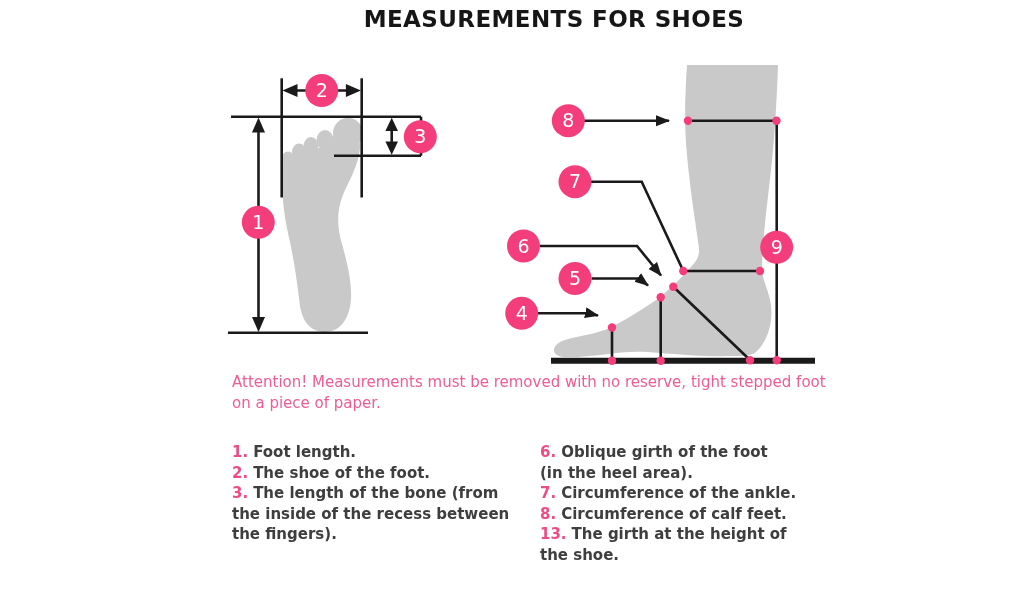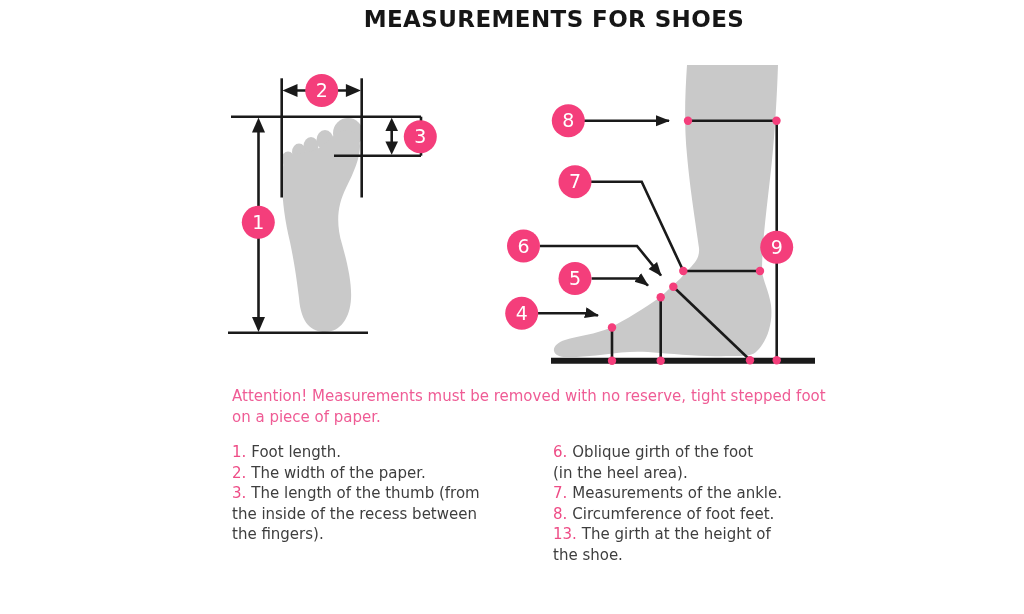--- a/index.html
+++ b/index.html
@@ -6,26 +6,26 @@
   #stage{
     position:relative;width:1024px;height:614px;background:#ffffff;overflow:hidden;
     font-family:"DejaVu Sans","Liberation Sans",sans-serif;
   }
   .title{
     position:absolute;left:0;top:6px;width:1024px;text-align:center;
     font-size:23px;font-weight:600;letter-spacing:0.4px;color:#161616;margin-left:42px;
   }
   #diagram-svg{position:absolute;left:0;top:0;}
   .attention{
-    position:absolute;left:232px;top:386px;width:720px;
+    position:absolute;left:232px;top:372px;width:720px;
     font-size:15px;line-height:21px;color:#EF5C95;white-space:pre-line;
   }
-  .legend{position:absolute;top:442px;font-size:15px;line-height:20.5px;color:#3E3E3E;}
+  .legend{position:absolute;top:442px;font-size:15px;line-height:20.5px;color:#3E3E3E;font-weight:bold;}
   .legend.left{left:232px;width:300px;}
-  .legend.right{left:553px;width:290px;}
+  .legend.right{left:540px;width:290px;}
   .legend-item .num{color:#EE4C86;margin-right:5px;}
   .legend-item .txt{white-space:pre-line;}
 </style>
 </head>
 <body>
 
 <div id="stage">
 
   <div class="title">MEASUREMENTS FOR SHOES</div>
 
@@ -174,39 +174,39 @@
   </svg>
 
   <div class="attention">Attention! Measurements must be removed with no reserve, tight stepped foot
 on a piece of paper.</div>
 
   <div class="legend left">
     <div class="legend-item">
       <span class="num">1.</span><span class="txt">Foot length.</span>
     </div>
     <div class="legend-item">
-      <span class="num">2.</span><span class="txt">The width of the paper.</span>
-    </div>
-    <div class="legend-item">
-      <span class="num">3.</span><span class="txt">The length of the thumb (from
+      <span class="num">2.</span><span class="txt">The shoe of the foot.</span>
+    </div>
+    <div class="legend-item">
+      <span class="num">3.</span><span class="txt">The length of the bone (from
 the inside of the recess between
 the fingers).</span>
     </div>
   </div>
 
   <div class="legend right">
     <div class="legend-item">
       <span class="num">6.</span><span class="txt">Oblique girth of the foot
 (in the heel area).</span>
     </div>
     <div class="legend-item">
-      <span class="num">7.</span><span class="txt">Measurements of the ankle.</span>
-    </div>
-    <div class="legend-item">
-      <span class="num">8.</span><span class="txt">Circumference of foot feet.</span>
+      <span class="num">7.</span><span class="txt">Circumference of the ankle.</span>
+    </div>
+    <div class="legend-item">
+      <span class="num">8.</span><span class="txt">Circumference of calf feet.</span>
     </div>
     <div class="legend-item">
       <span class="num">13.</span><span class="txt">The girth at the height of
 the shoe.</span>
     </div>
   </div>
 
 </div>
 
 </body></html>

